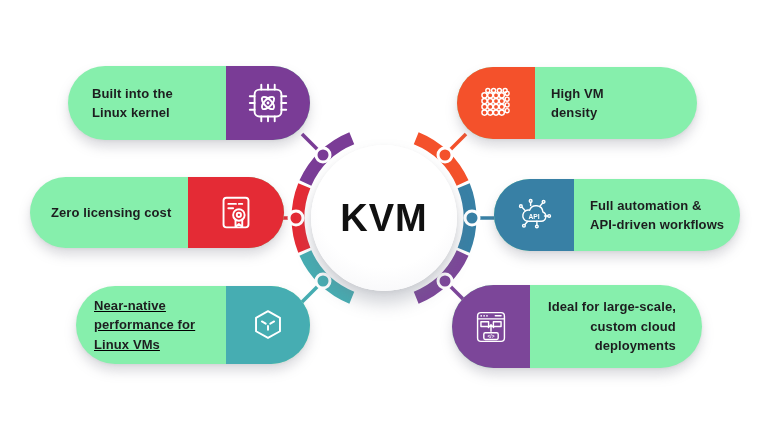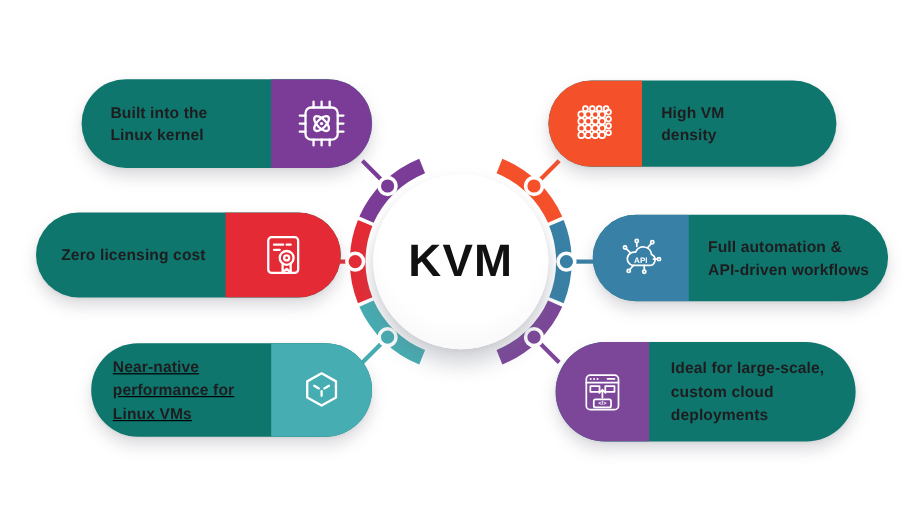--- a/index.html
+++ b/index.html
@@ -3,21 +3,21 @@
 <meta charset="utf-8">
 <style>
   html,body{margin:0;padding:0;background:#ffffff;}
   .canvas{
     position:relative;width:768px;height:427px;background:#ffffff;overflow:hidden;
     font-family:"Liberation Sans",sans-serif;
   }
   
   .pill{
     position:absolute;display:flex;align-items:stretch;
-    background:#0f766e;border-radius:999px;overflow:hidden;
+    background:#86efac;border-radius:999px;overflow:hidden;
     box-shadow:0 7px 12px rgba(125,125,140,0.28),0 1px 3px rgba(0,0,0,0.06);
   }
   .pill-label{
     flex:1;display:flex;align-items:center;
     font-size:13px;font-weight:700;color:#1d1d1f;line-height:1.5;
     white-space:pre;letter-spacing:.1px;
   }
   .pill-label.pad-left{padding-left:24px;}
   .pill-label.pad-after-icon{padding-left:16px;}
   .pill-accent{
@@ -181,21 +181,21 @@
           <path d="M27 30.5 V34.5"></path>
             <circle cx="27" cy="36" r="1.4"></circle>
           <text class="icon-text" x="24" y="28" font-size="7" text-anchor="middle">API</text>
         </g>
       </svg>
     </div>
     <div class="pill-label pad-after-icon"><span>Full automation &amp;
 API-driven workflows</span></div>
   </div>
 
-  <div class="pill" style="left:463px;top:285px;width:250px;height:83px;">
+  <div class="pill" style="left:452px;top:285px;width:250px;height:83px;text-align:right;">
     <div class="pill-accent" style="width: 78px; background-color: rgb(124, 70, 153);">
       <svg width="46" height="46" viewBox="0 0 48 48">
         <g class="icon-stroke-thin" stroke-width="1.8">
           <rect x="10" y="9" width="28" height="30" rx="3.5"></rect>
           <path d="M10 15.5 H38"></path>
           <circle cx="13.8" cy="12.3" r="0.9" fill="#fff" stroke="none"></circle>
           <circle cx="16.8" cy="12.3" r="0.9" fill="#fff" stroke="none"></circle>
           <circle cx="19.8" cy="12.3" r="0.9" fill="#fff" stroke="none"></circle>
           <path d="M28.5 12.3 h6"></path>
           <rect x="13.5" y="18.5" width="8" height="5"></rect>

